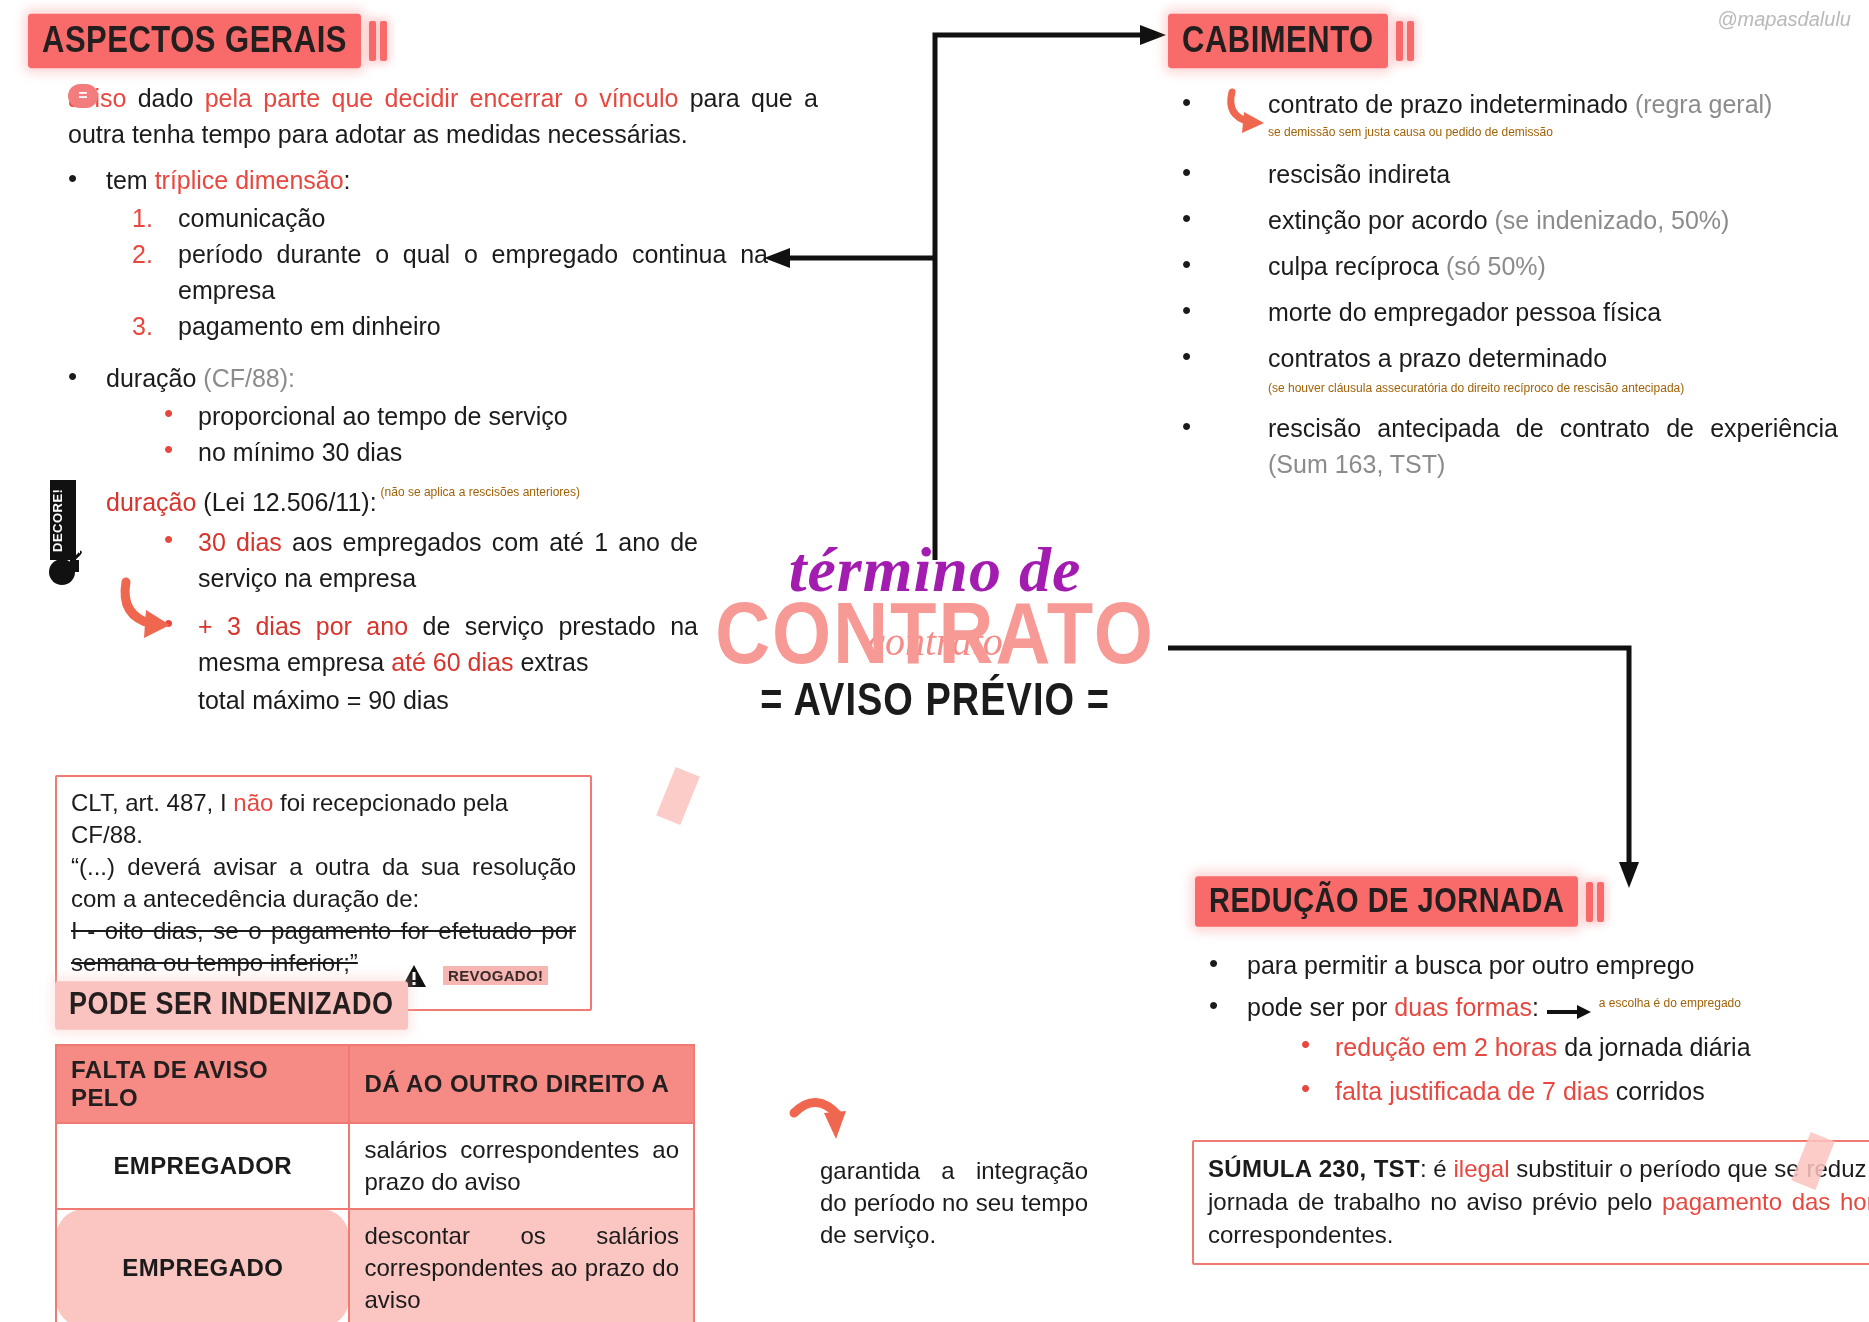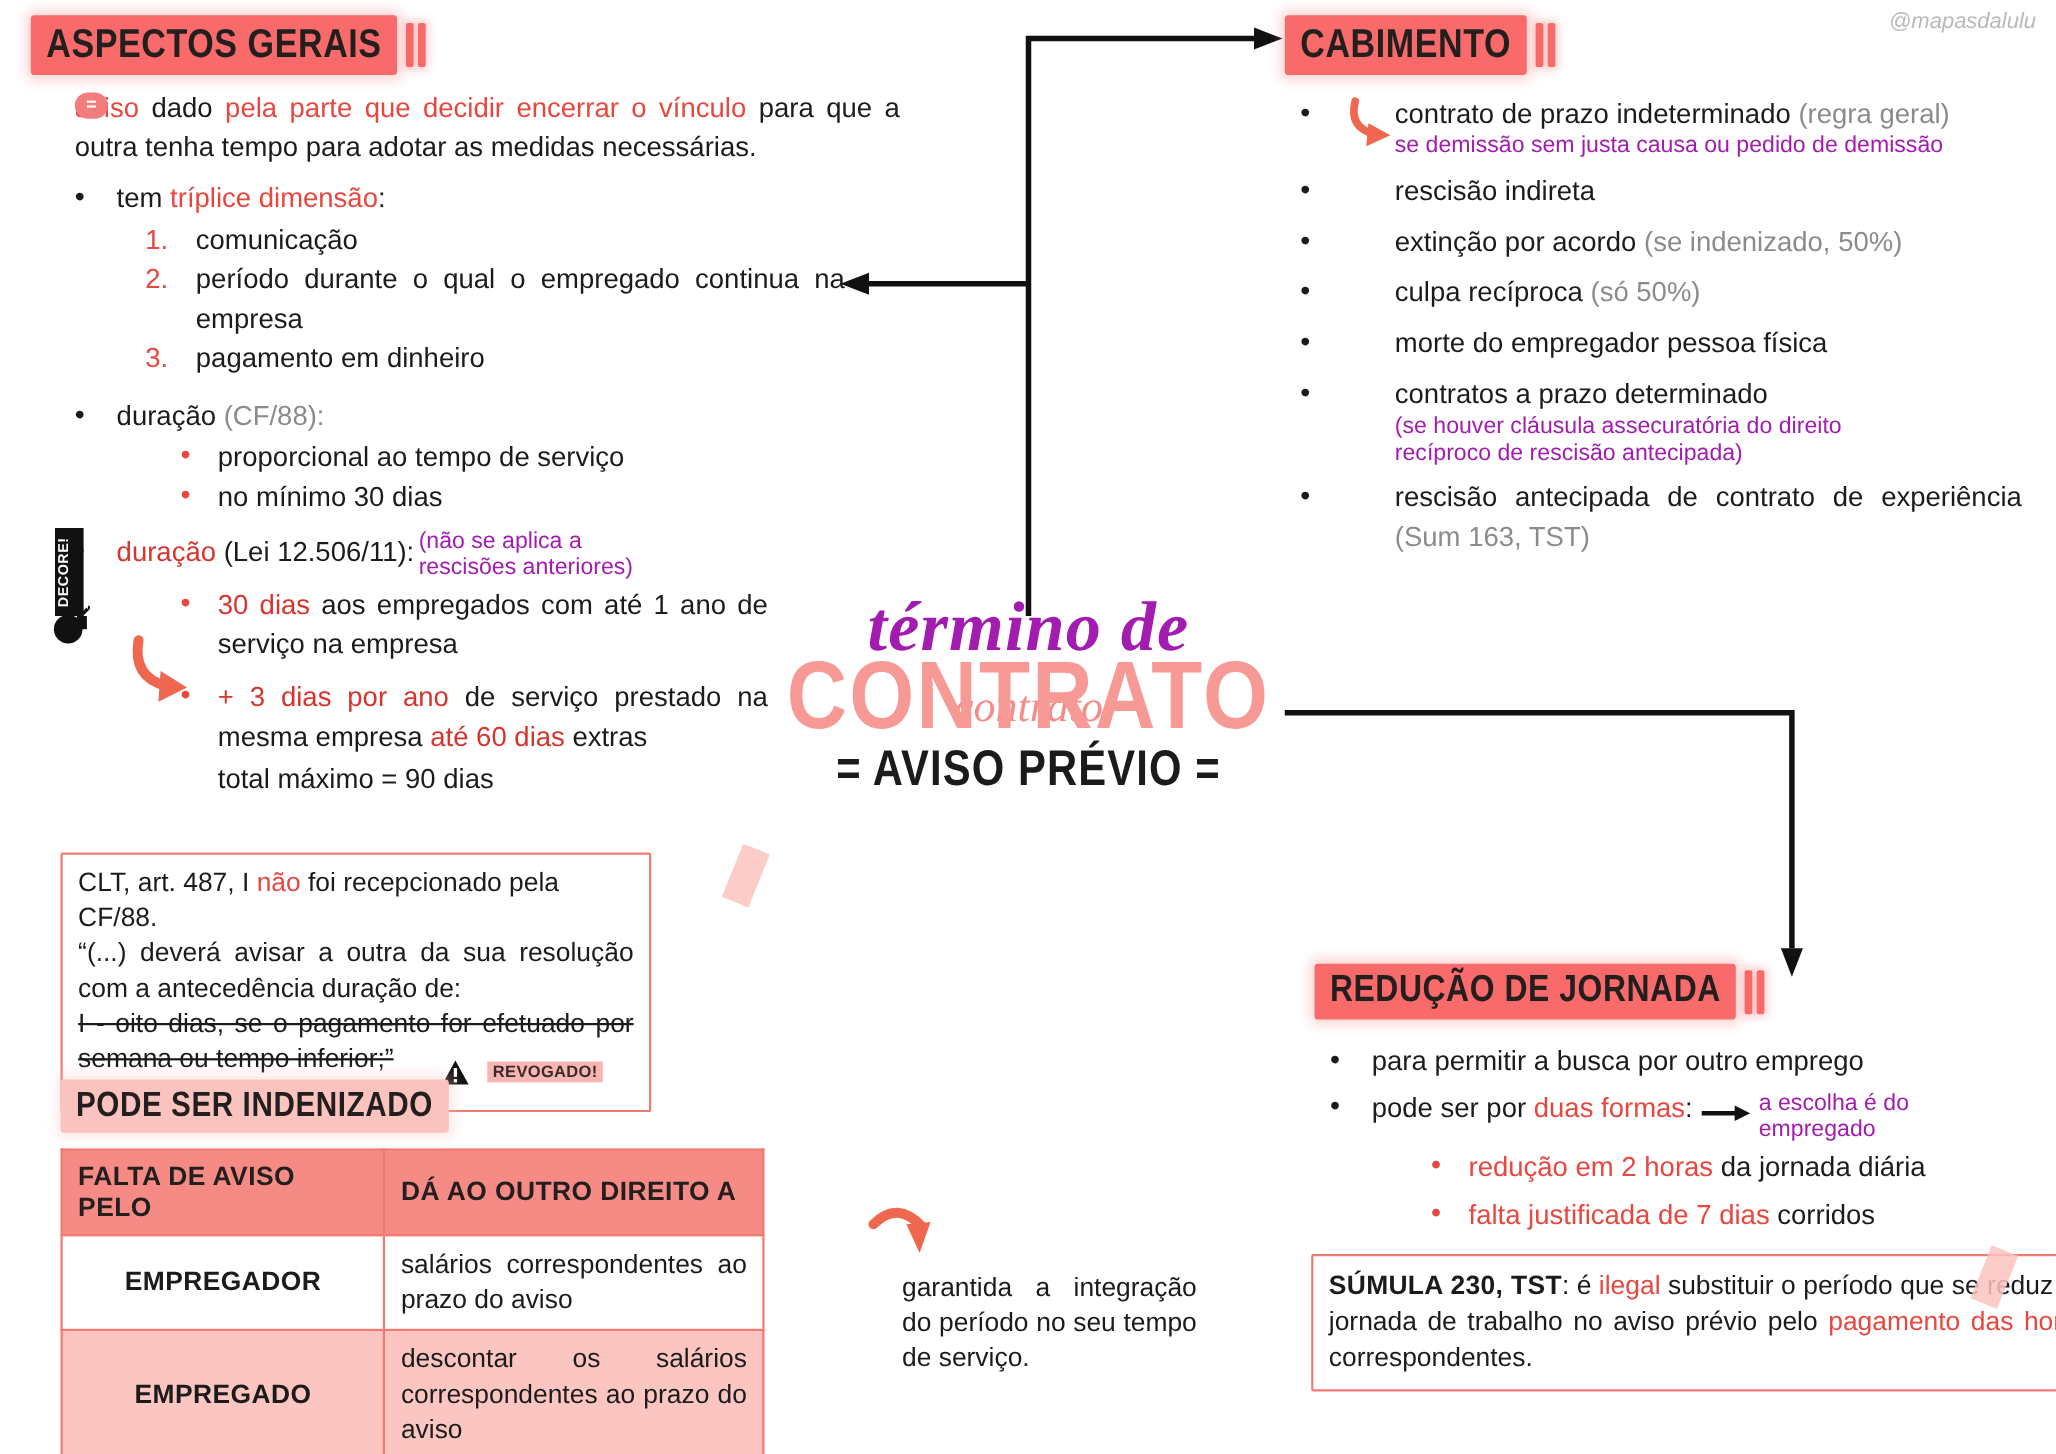--- a/index.html
+++ b/index.html
@@ -28,21 +28,21 @@
   .chip-wrap{display:flex;align-items:center;gap:8px;}
   .bars{display:flex;gap:4px;align-items:center;}
   .bars i{display:block;width:7px;height:40px;background:#f96a6a;border-radius:2px;
           box-shadow:0 0 8px 3px rgba(249,106,106,.3);}
 
   
   .t{font-size:25px;line-height:36px;}
   .red{color:#e8473f;}
   .redd{color:#d6342c;}
   .grey{color:#8b8b8b;}
-  .small{font-size:21px;line-height:24px;color:#a21caf;}
+  .small{font-size:12px;line-height:24px;color:#a16207;}
   .just{text-align:justify;}
 
   ul.lv{list-style:none;margin:0;padding:0;}
   ul.lv li{position:relative;}
   .bullet::before{
     content:"•";position:absolute;left:-38px;top:-2px;font-size:26px;color:#1b1b1b;
   }
   .bullet-r::before{
     content:"•";position:absolute;left:-34px;top:-3px;font-size:26px;color:#e8473f;
   }
@@ -75,20 +75,21 @@
   table.t1{border-collapse:collapse;width:100%;table-layout:fixed;}
   table.t1 th,table.t1 td{border:2px solid #f07a72;padding:10px 14px;vertical-align:middle;}
   table.t1 th{
     background:#f58b84;color:#231f1f;font-size:24px;text-align:left;
     font-family:"Liberation Sans Narrow","Liberation Sans",sans-serif;
     font-weight:bold;letter-spacing:.4px;
   }
   table.t1 td.k{
     text-align:center;font-size:24px;font-weight:bold;letter-spacing:.4px;
     font-family:"Liberation Sans Narrow","Liberation Sans",sans-serif;
+    border-radius:28px;
   }
   table.t1 tr.alt td{background:#fbc6c2;}
   table.t1 td.v{font-size:24px;line-height:32px;text-align:justify;}
 
   
   .center-title{
     text-align:center;
     font-family:"Liberation Serif",serif;
   }
   .ct1{

